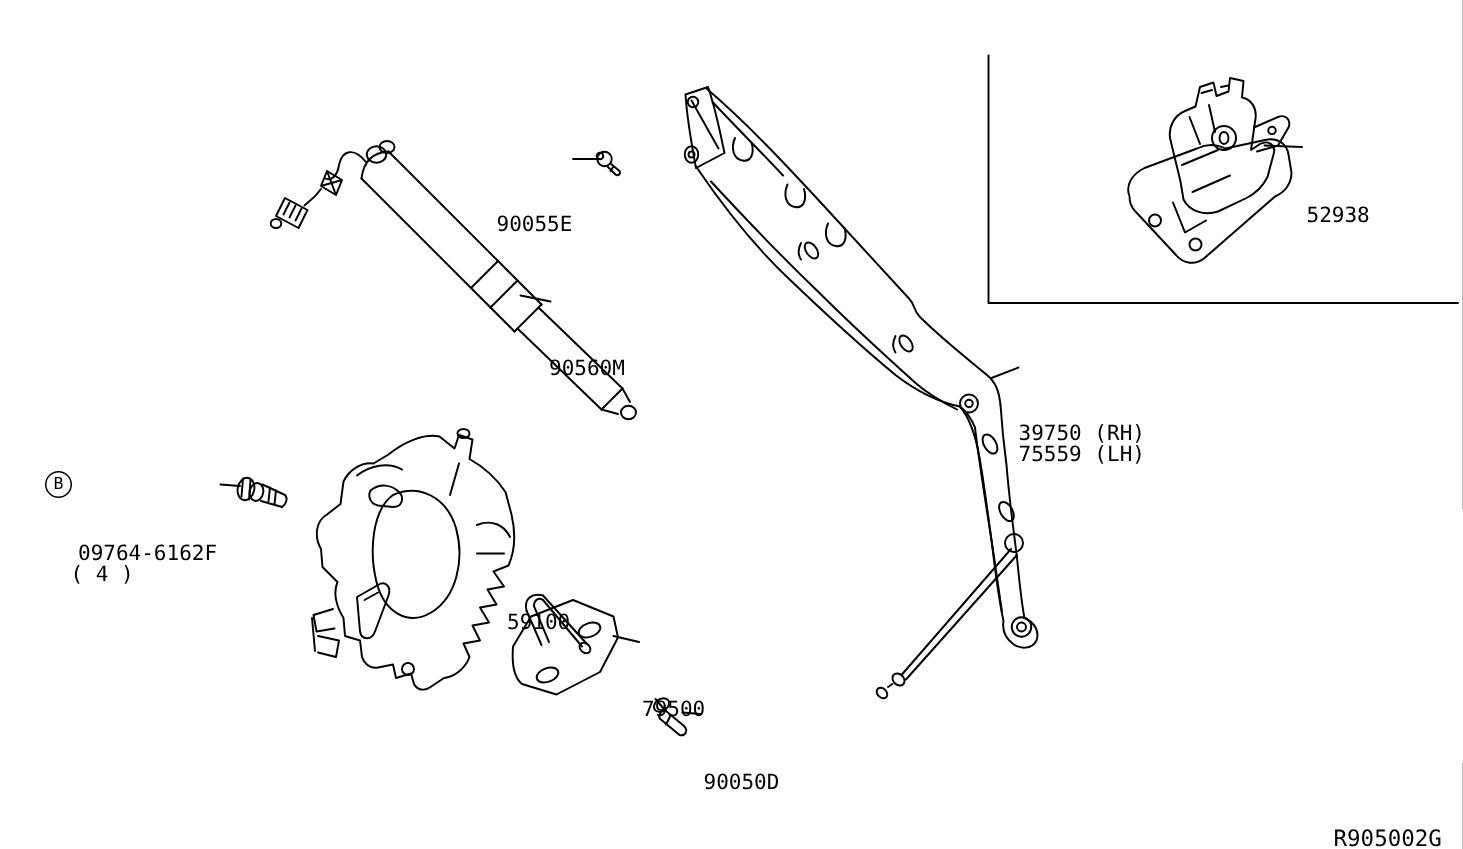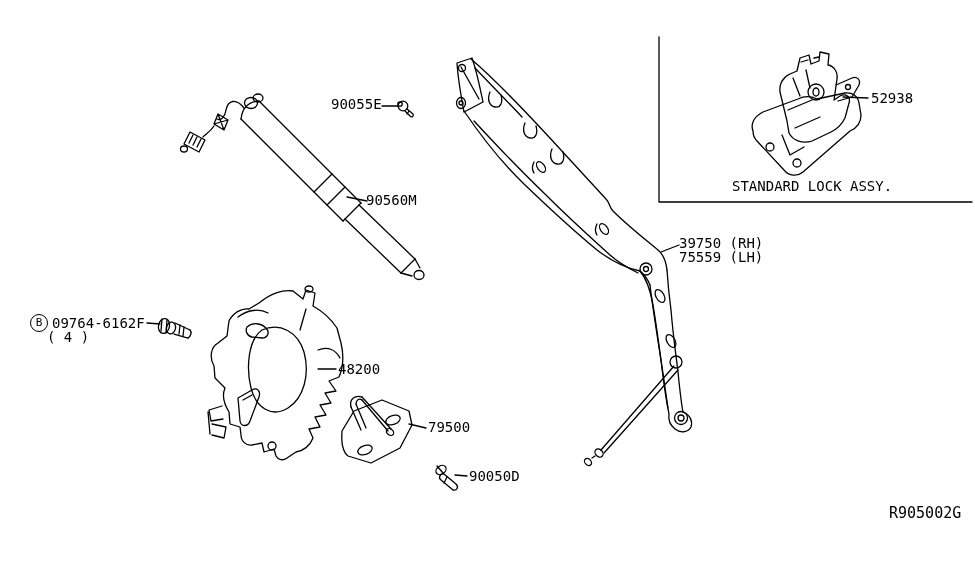--- a/index.html
+++ b/index.html
@@ -5,20 +5,21 @@
   html,body{margin:0;padding:0;background:#888;}
   #stage{
     position:relative;width:975px;height:566px;background:#ffffff;
     overflow:hidden;font-family:"DejaVu Sans Mono",monospace;
   }
   #lineart{position:absolute;left:0;top:0;}
   .label{
     position:absolute;font-family:"DejaVu Sans Mono",monospace;
     font-size:14px;line-height:14px;color:#000;white-space:pre;
     letter-spacing:0px;
+    margin-top:46px;
   }
   .circle-b{
     position:absolute;width:16px;height:16px;border:1.3px solid #000;
     border-radius:50%;text-align:center;font-size:11px;line-height:16px;
     color:#000;font-family:"DejaVu Sans Mono",monospace;
   }
   .refcode{font-size:15px;text-align:right;}
 </style>
 </head>
 <body>
@@ -177,33 +178,32 @@
       <path d="M455,475 L467,476"></path>
     </g>
   </svg>
 
   <div class="label" style="left:331px;top:97px">90055E</div>
 
   <div class="label" style="left:366px;top:193px">90560M</div>
 
   <div class="label" style="left:871px;top:91px">52938</div>
 
-  <div class="label" style="left:732px;top:179px">STANDARD LOCK ASSY.</div>
 
   <div class="label" style="left:679px;top:236px">39750 (RH)</div>
 
   <div class="label" style="left:679px;top:250px">75559 (LH)</div>
 
   <div class="circle-b" style="left:30px;top:314px">B</div>
 
   <div class="label" style="left:52px;top:316px">09764-6162F</div>
 
   <div class="label" style="left:47px;top:330px">( 4 )</div>
 
-  <div class="label" style="left:338px;top:362px">48200</div>
+  <div class="label" style="left:338px;top:362px">59100</div>
 
   <div class="label" style="left:428px;top:420px">79500</div>
 
   <div class="label" style="left:469px;top:469px">90050D</div>
 
   <div class="label refcode" style="left:889px;top:506px">R905002G</div>
 
 </div>
 
 </body></html>

